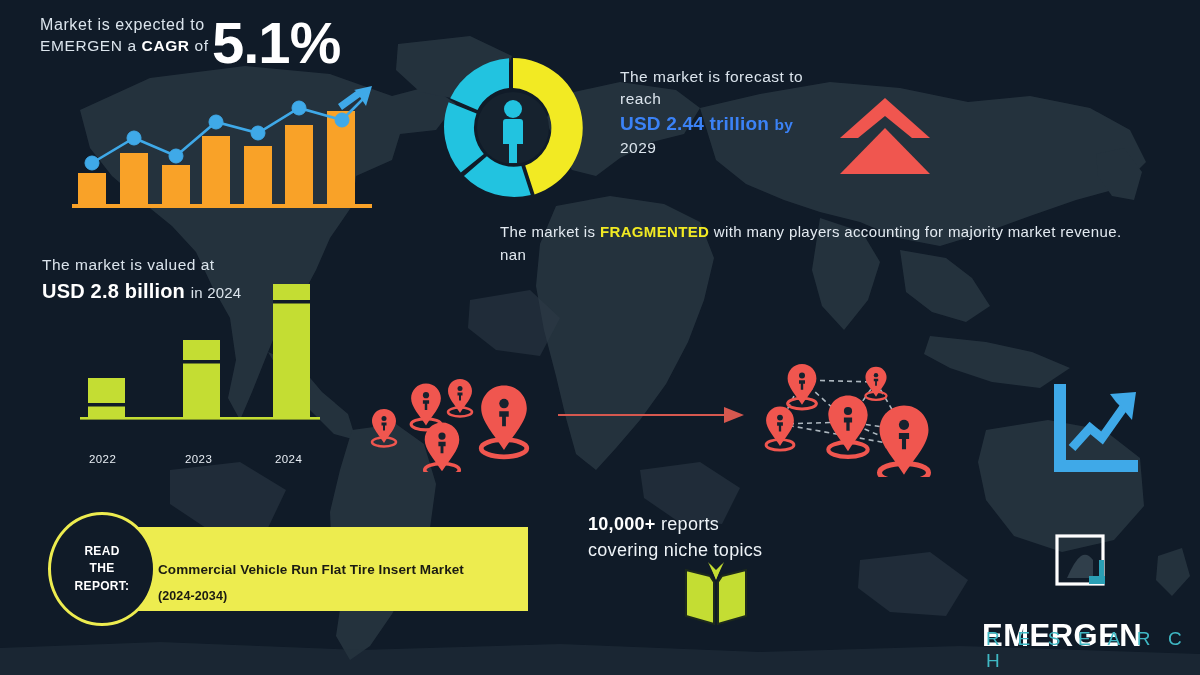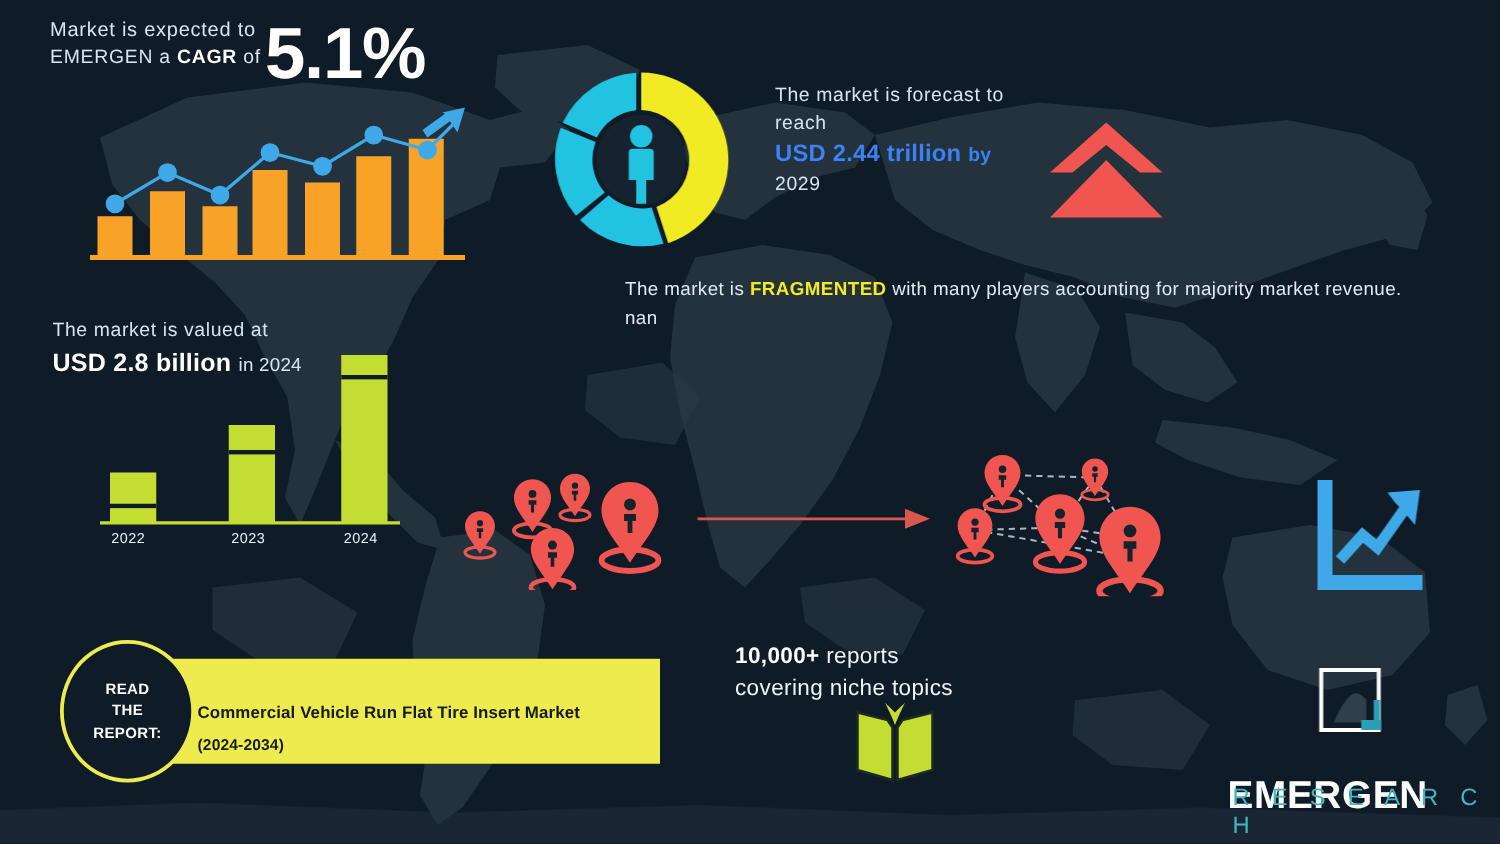--- a/index.html
+++ b/index.html
@@ -58,21 +58,21 @@
   #frag-block .hl { color: #f2ea23; font-weight: 700; }
 
   
   #valued-block { position: absolute; left: 42px; top: 256px; }
   #vl-1 { font-size: 15.5px; color: #dbe4ec; letter-spacing: .5px; }
   #vl-2 { font-size: 20px; font-weight: 700; color: #ffffff; margin-top: 6px; letter-spacing: .2px; }
   #vl-2 .in { font-size: 15px; font-weight: 400; color: #dbe4ec; }
 
   
   #green-chart { position: absolute; left: 62px; top: 272px; width: 260px; height: 172px; }
-  .gyear { position: absolute; font-size: 11.5px; color: #e8eef4; letter-spacing: .4px; }
+  .gyear { position: absolute; font-size: 11.5px; color: #e8eef4; letter-spacing: .4px; margin-top: 28px; }
 
   
   #pins-left { position: absolute; left: 352px; top: 372px; width: 200px; height: 100px; }
   #pins-right { position: absolute; left: 752px; top: 362px; width: 200px; height: 115px; }
   #mid-arrow { position: absolute; left: 556px; top: 400px; width: 190px; height: 30px; }
 
   
   #growth-icon { position: absolute; left: 1046px; top: 380px; width: 96px; height: 96px; }
 
   

